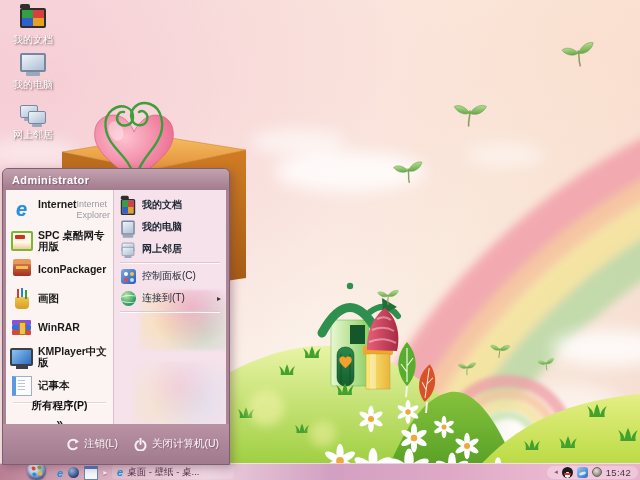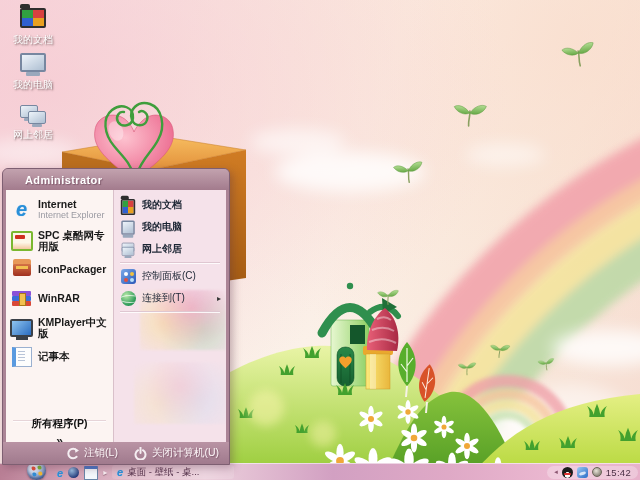--- a/index.html
+++ b/index.html
@@ -25,28 +25,28 @@
   .ic-net{position:relative;width:26px;height:22px;margin:0 auto;}
   .ic-net .ms{position:absolute;margin:0;width:16px;height:11px;border-width:1.5px;}
   .ic-net .ms.a{left:0;top:2px;}
   .ic-net .ms.b{right:0;top:8px;}
   .ic-net .ms::after{width:10px;height:3px;bottom:-4px;}
 
   
   .start-menu{position:absolute;left:2px;top:168px;width:226px;height:295px;z-index:30;
     border:1px solid #7e5f72;border-radius:6px 6px 0 0;background:#ab8496;
     box-shadow:3px 3px 8px rgba(90,50,70,.35);display:flex;flex-direction:column;}
-  .sm-header{height:21px;display:flex;align-items:center;padding:0 22px;flex:0 0 auto;
+  .sm-header{height:21px;display:flex;align-items:center;padding:0 9px;flex:0 0 auto;
     background:linear-gradient(#c2a2ae,#a37b8d);border-radius:5px 5px 0 0;}
   .sm-user{font-size:11px;font-weight:bold;color:#fff;letter-spacing:.4px;text-shadow:1px 1px 1px rgba(90,50,70,.5);}
   .sm-body{flex:1 1 auto;margin:0 3px;display:flex;overflow:hidden;background:#fcf4f2;}
   .sm-left{width:107px;flex:0 0 auto;background:#fcf4f2;display:flex;flex-direction:column;padding:3px 0 2px;}
   .sm-item{height:29px;display:flex;align-items:center;gap:5px;padding:0 4px;cursor:default;}
   .sm-item.two{height:33px;}
-  .sm-item .txt{display:flex;flex-direction:column;line-height:11px;}
+  .sm-item .txt{display:flex;line-height:11px;}
   .sm-item .t1{font-size:10.5px;font-weight:bold;color:#1a1a1a;}
   .sm-item .t2{font-size:9px;color:#9a9aa2;}
   .glyph24{width:23px;height:23px;flex:0 0 auto;position:relative;display:flex;align-items:center;justify-content:center;}
   .sm-left-spacer{flex:1 1 auto;}
   .sm-sep-left{height:1px;background:#e6d4d8;margin:1px 7px;box-shadow:0 1px 0 rgba(255,255,255,.8);}
   .sm-allprog{height:18px;display:flex;align-items:center;justify-content:center;gap:5px;cursor:default;flex-direction:column;}
   .sm-allprog .t1{font-size:10.5px;font-weight:bold;color:#111;}
   .sm-allprog .arr{font-size:12px;font-weight:bold;color:#222;line-height:10px;}
   .sm-right{flex:1 1 auto;background:#f5e2ea;border-left:1px solid #d9c0ca;position:relative;
     display:flex;flex-direction:column;padding:4px 0;}
@@ -58,21 +58,21 @@
   .glyph18{width:18px;height:18px;flex:0 0 auto;position:relative;display:flex;align-items:center;justify-content:center;}
   .wm{position:absolute;pointer-events:none;filter:blur(1px);}
   .wm1{left:26px;top:100px;width:86px;height:60px;opacity:.85;
     background:radial-gradient(circle at 60% 30%,rgba(242,140,185,.6),transparent 62%),
       radial-gradient(circle at 28% 55%,rgba(250,222,130,.55),transparent 60%),
       radial-gradient(circle at 72% 65%,rgba(148,212,150,.5),transparent 60%);}
   .wm2{left:20px;top:172px;width:92px;height:62px;opacity:.55;
     background:radial-gradient(circle at 50% 40%,rgba(244,170,195,.55),transparent 60%),
       radial-gradient(circle at 70% 60%,rgba(170,215,245,.45),transparent 60%),
       radial-gradient(circle at 30% 65%,rgba(245,230,140,.5),transparent 60%);}
-  .sm-footer{height:22px;flex:0 0 auto;display:flex;align-items:center;justify-content:flex-end;gap:16px;
+  .sm-footer{height:40px;flex:0 0 auto;display:flex;align-items:center;justify-content:flex-end;gap:16px;
     padding:0 10px;background:linear-gradient(#b993a4,#a07a8d);}
   .sm-fbtn{display:flex;align-items:center;gap:5px;cursor:default;}
   .sm-fbtn .fl{font-size:10.5px;color:#fdf6f8;text-shadow:1px 1px 1px rgba(90,50,70,.45);}
 
   
   .ig-ie{font-weight:bold;font-style:italic;font-size:20px;color:#2a8fd8;text-shadow:0 0 1px #88c4f0;}
   .ig-ie.tiny{font-size:11px;}
   .ig-spc{width:18px;height:16px;border:2px solid #7ab830;border-radius:2px;background:
     linear-gradient(#fdf6e8 60%,#f2c8a0);position:relative;}
   .ig-spc::after{content:"";position:absolute;left:2px;top:2px;width:10px;height:4px;background:#d03020;border-radius:1px;}
@@ -358,20 +358,28 @@
         <div class="sm-item">
           <div class="glyph24">
               <div class="ig-ipack"></div>
             </div>
           <div class="txt">
               <span class="t1">IconPackager</span>
             </div>
         </div>
         <div class="sm-item">
           <div class="glyph24">
+              <div class="ig-paint"></div>
+            </div>
+          <div class="txt">
+              <span class="t1">画图</span>
+            </div>
+        </div>
+        <div class="sm-item">
+          <div class="glyph24">
               <div class="ig-rar">
                 <i></i>
                 <i></i>
                 <i></i>
               </div>
             </div>
           <div class="txt">
               <span class="t1">WinRAR</span>
             </div>
         </div>

